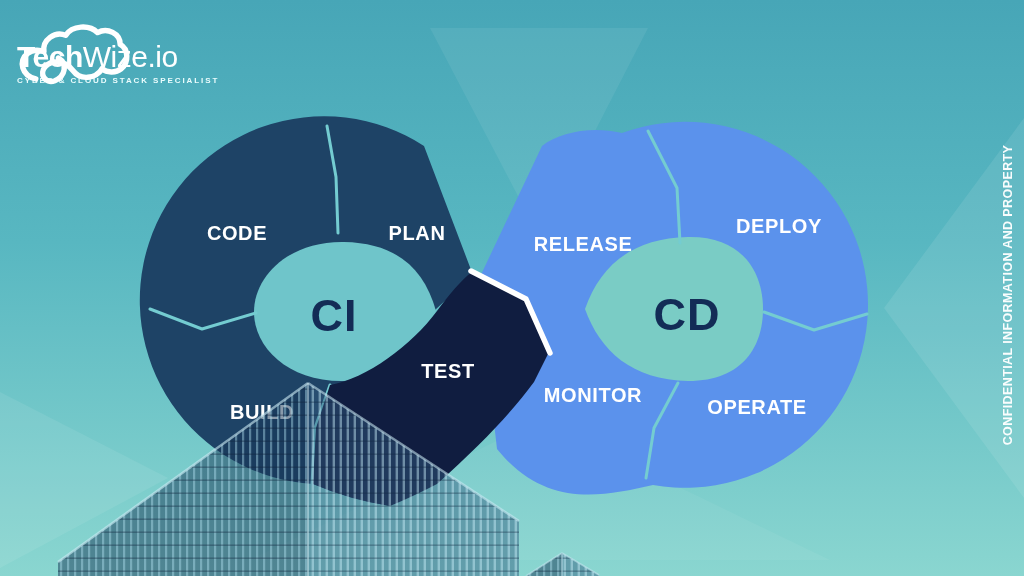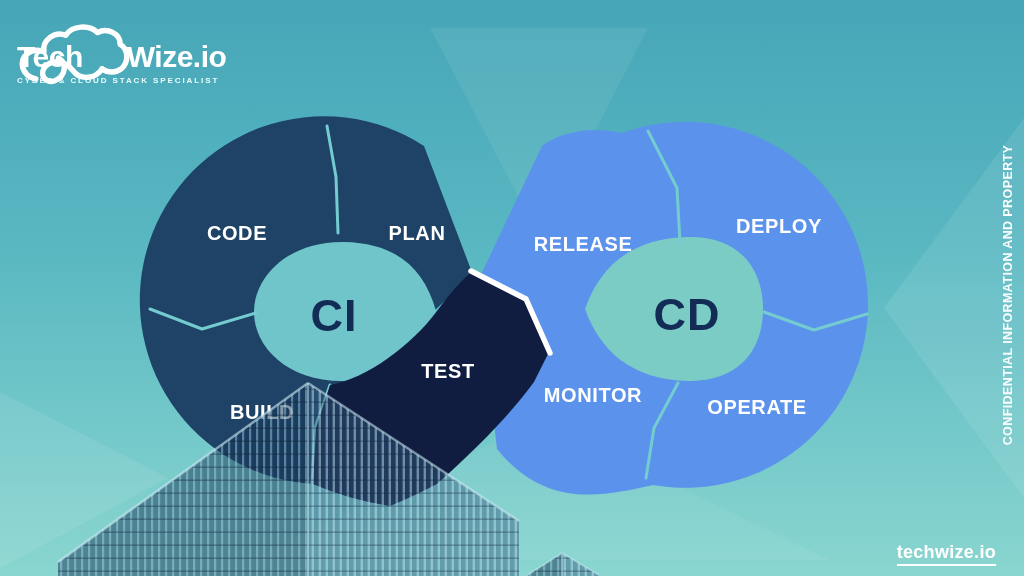--- a/index.html
+++ b/index.html
@@ -8,21 +8,21 @@
          background:linear-gradient(180deg,var(--bg-top) 0%,var(--bg-mid) 42%,var(--bg-bottom) 100%);}
   .stage svg{position:absolute;left:0;top:0;}
   svg text{font-family:"Liberation Sans",sans-serif;font-weight:700;}
   .seg-label{fill:#ffffff;font-size:20px;letter-spacing:.6px;}
   .center-label{fill:var(--text-dark);font-size:45px;letter-spacing:1px;}
   .logo{position:absolute;left:14px;top:20px;display:flex;align-items:flex-start;}
   .logo-cloud{width:118px;height:76px;flex:0 0 auto;}
   .logo-textblock{margin-left:3px;margin-top:22px;}
   .logo-wordmark{color:#fff;font-size:30px;letter-spacing:-0.5px;line-height:1;white-space:nowrap;}
   .logo-wordmark .b{font-weight:800;}
-  .logo-wordmark .l{font-weight:700;margin-left:44px;}
+  .logo-wordmark .l{font-weight:400;}
   .logo-tagline{color:#eafcfd;font-size:8px;font-weight:700;letter-spacing:1.9px;margin-top:4px;white-space:nowrap;}
   .watermark{position:absolute;left:1008px;top:295px;transform:translate(-50%,-50%) rotate(-90deg);
              color:rgba(255,255,255,.96);font-size:12.5px;font-weight:700;letter-spacing:.4px;white-space:nowrap;}
   .footer-link{position:absolute;right:28px;top:542px;color:#fff;font-size:18px;font-weight:700;
                text-decoration:none;border-bottom:2px solid #fff;padding-bottom:1px;letter-spacing:.3px;}
 </style>
 </head>
 <body>
 
 <div class="stage">
@@ -118,15 +118,14 @@
       </g>
     </svg>
     <div class="logo-textblock">
       <div class="logo-wordmark"><span class="b">Tech</span><span class="l">Wize.io</span></div>
       <div class="logo-tagline">CYBER &amp; CLOUD STACK SPECIALIST</div>
     </div>
   </div>
 
   <div class="watermark">CONFIDENTIAL INFORMATION AND PROPERTY</div>
 
-  <a href="#" class="footer-link">techwize.io</a>
 
 </div>
 
 </body></html>

